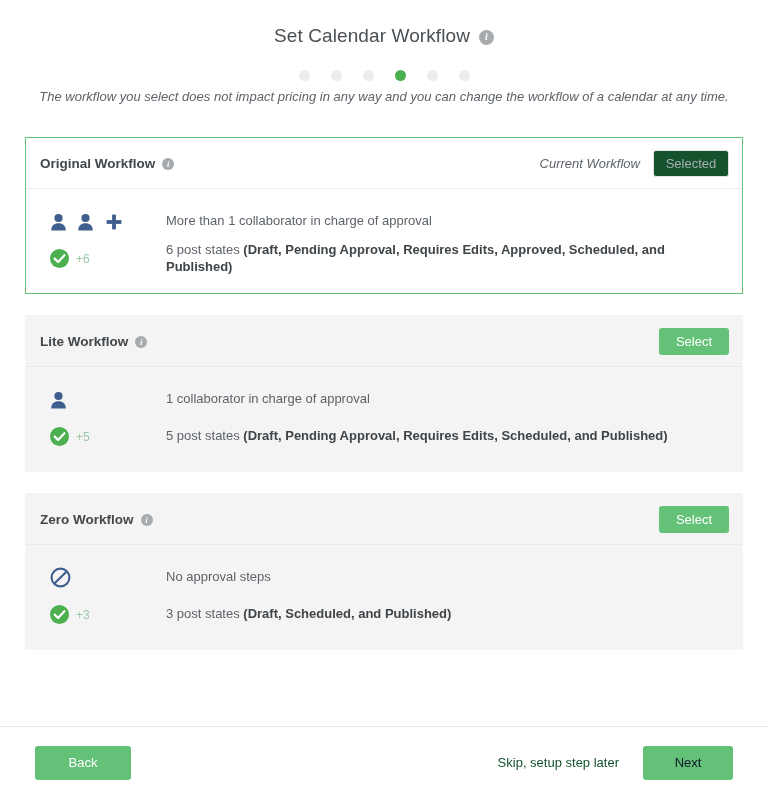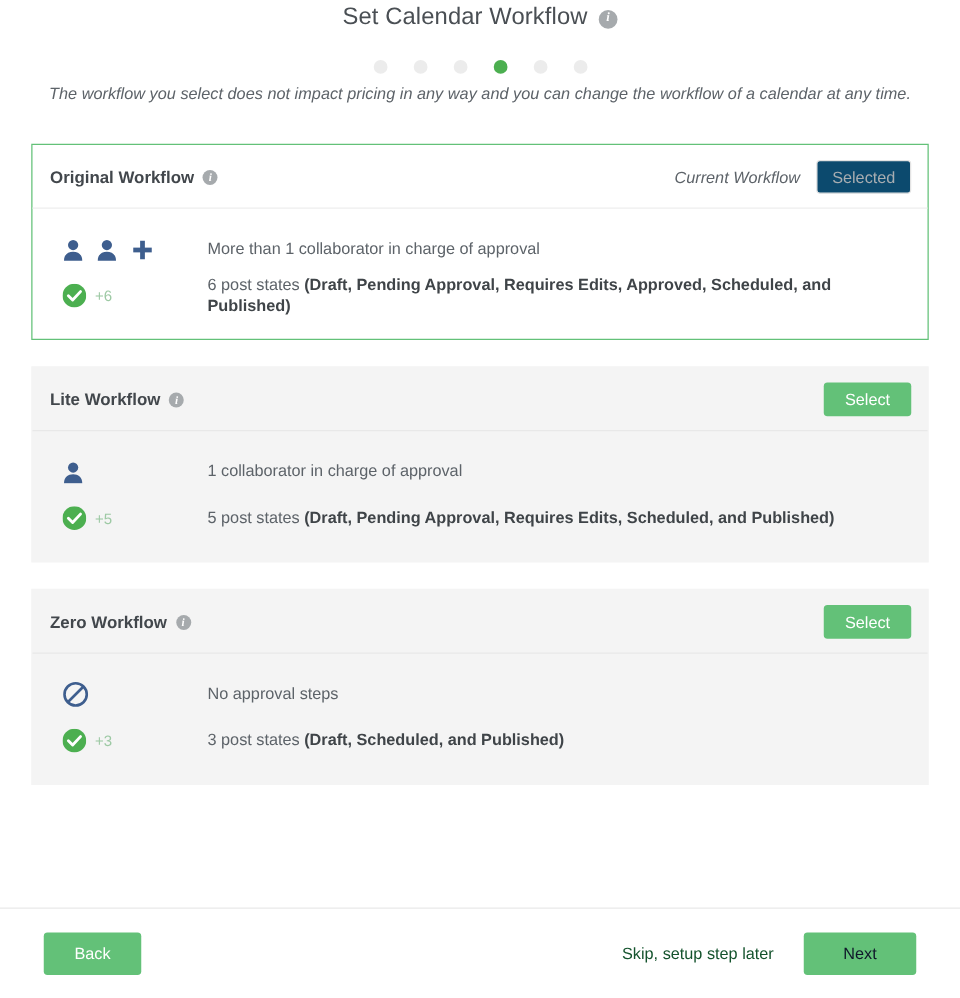--- a/index.html
+++ b/index.html
@@ -17,21 +17,21 @@
     height: 798px;
     background: #ffffff;
   }
 
   
   .page-title {
     text-align: center;
     font-size: 19px;
     font-weight: 400;
     color: #4a4f54;
-    padding-top: 3px;
+    padding-top: 25px;
     letter-spacing: .1px;
   }
   .title-row {
     display: flex;
     align-items: center;
     justify-content: center;
     gap: 9px;
   }
 
   .info-icon {
@@ -132,21 +132,21 @@
   }
   .btn-select {
     background: #63c178;
     color: #ffffff;
     width: 70px;
     height: 27px;
     line-height: 27px;
     text-align: center;
   }
   .btn-selected {
-    background: #0c4a6e;
+    background: #14532d;
     color: #a8adb1;
     border: 1px solid #e3e3e3;
     width: 76px;
     height: 27px;
     line-height: 25px;
     text-align: center;
     cursor: default;
   }
 
   .card-body { padding: 14px 0 16px 0; }
@@ -195,21 +195,21 @@
     left: 0; right: 0;
     top: 727px;
     height: 71px;
     display: flex;
     align-items: center;
     padding: 0 35px;
   }
   .btn-back {
     background: #63c178;
     color: #ffffff;
-    width: 78px;
+    width: 96px;
     height: 34px;
     line-height: 34px;
     text-align: center;
     font-size: 13px;
   }
   .footer-right {
     margin-left: auto;
     display: flex;
     align-items: center;
     gap: 24px;

